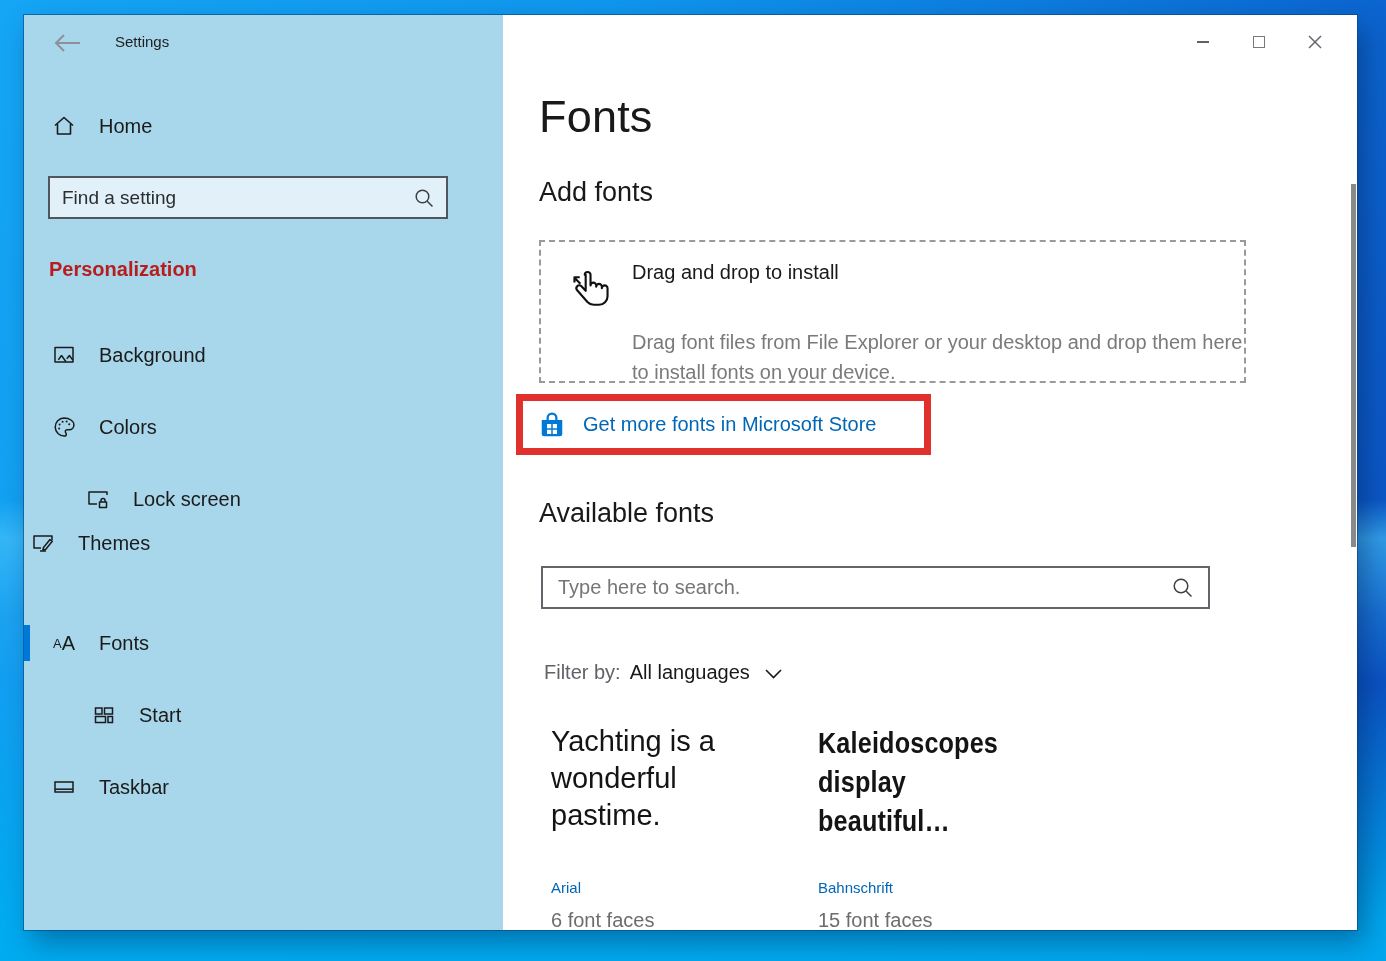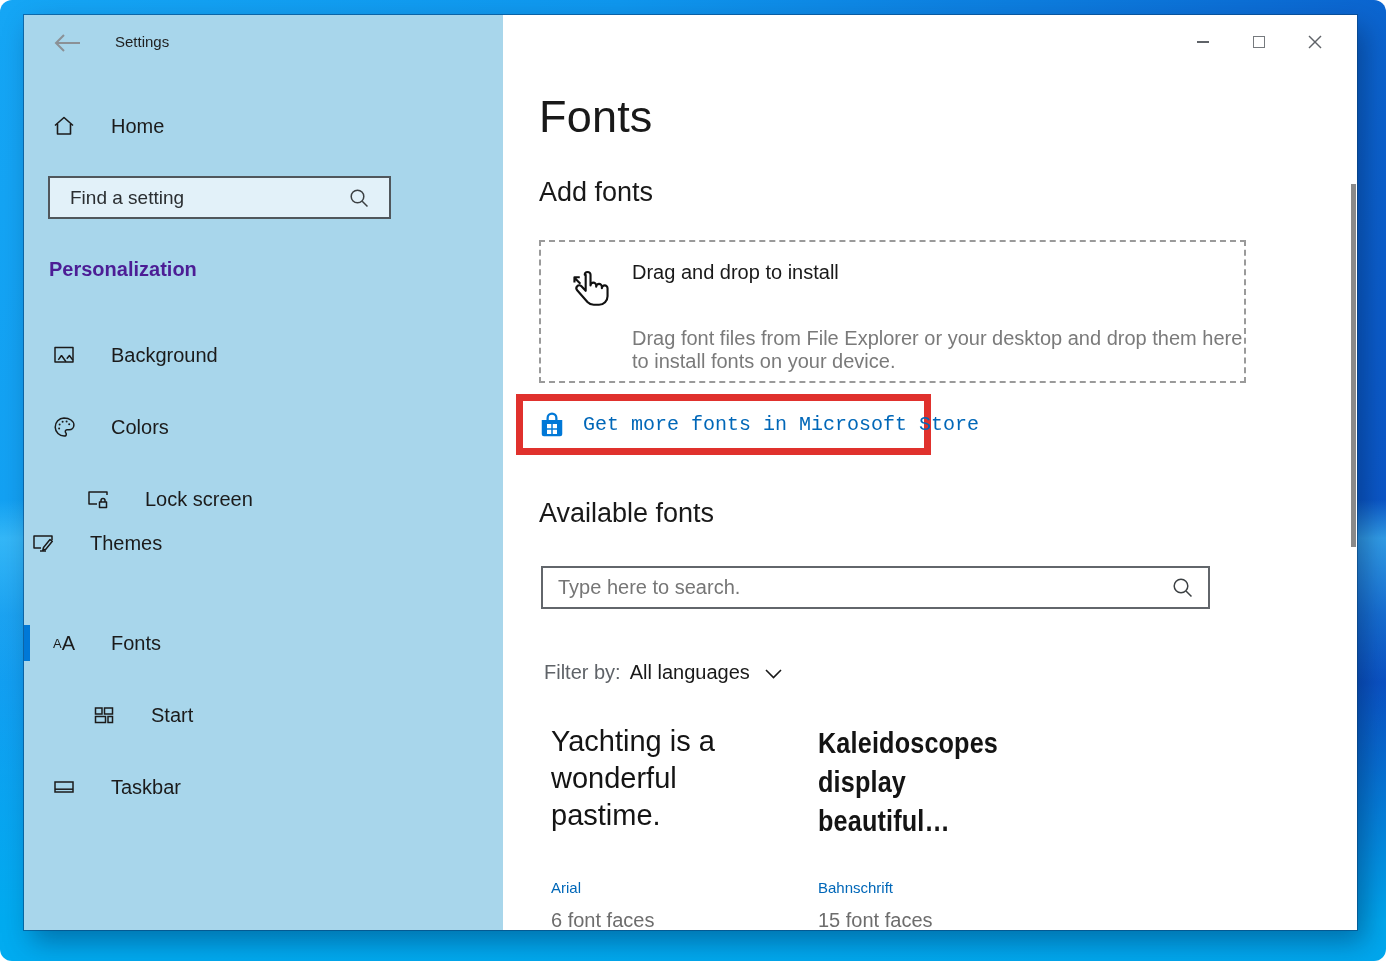--- a/index.html
+++ b/index.html
@@ -4,43 +4,42 @@
 <style>
   * { margin:0; padding:0; box-sizing:border-box; }
   html,body { width:1386px; height:961px; overflow:hidden; }
   body { font-family:"Liberation Sans","DejaVu Sans",sans-serif; }
 
   .desktop {
     position:relative; width:1386px; height:961px;
     background-image:
       linear-gradient(to bottom, rgba(0,0,0,0) 52%, rgba(70,195,250,0.65) 56%, rgba(50,170,240,0.30) 64%, rgba(0,0,0,0) 71%, rgba(0,172,240,0.95) 96%),
       linear-gradient(112deg, #15a6f5 0%, #0f97ee 35%, #0c6fd6 70%, #0a4ac0 100%);
-    border-radius: 12px;
   }
 
   .window {
     position:absolute; left:24px; top:15px; width:1333px; height:915px;
     background:#ffffff;
     box-shadow:0 0 0 1px rgba(8,62,116,0.55), 8px 12px 26px rgba(0,20,60,0.38);
   }
 
   
   .sidebar { position:absolute; left:0; top:0; width:479px; height:100%; background:#a8d6eb; }
 
   .back-btn { position:absolute; left:22px; top:14px; width:44px; height:28px; display:flex; align-items:center; justify-content:center; background:transparent; border:none; cursor:pointer; }
   .win-title { position:absolute; left:91px; top:18px; font-size:15px; color:#1f1f1f; }
 
-  .side-item { position:absolute; left:0; width:100%; height:44px; display:flex; align-items:center; padding-left:28px; gap:35px; font-size:20px; color:#1b1b1b; cursor:pointer; }
+  .side-item { position:absolute; left:0; width:100%; height:44px; display:flex; align-items:center; padding-left:28px; gap:23px; font-size:20px; color:#1b1b1b; cursor:pointer; }
   .side-item .ico { width:24px; height:24px; display:flex; align-items:center; justify-content:center; flex:none; }
 
-  .side-search { position:absolute; left:24px; top:161px; width:343px; height:43px; background:#e2f1f9; border:2px solid #50575c; display:flex; align-items:center; padding:0 20px; }
+  .side-search { position:absolute; left:24px; top:161px; width:400px; height:43px; background:#e2f1f9; border:2px solid #50575c; display:flex; align-items:center; padding:0 12px; }
   .side-search input { flex:1; min-width:0; border:none; background:transparent; outline:none; font-size:19px; color:#1f1f1f; font-family:inherit; }
   .side-search input::placeholder { color:#2a2e31; opacity:1; }
 
-  .side-section { position:absolute; left:25px; top:243px; font-size:20px; font-weight:700; color:#4c1d95; }
+  .side-section { position:absolute; left:25px; top:243px; font-size:20px; font-weight:700; color:#b91c1c; }
 
   .selector-bar { position:absolute; left:0; top:610px; width:6px; height:36px; background:#0078d7; }
 
   
   .fonts-ico { font-weight:400; color:#1b1b1b; display:flex; align-items:flex-start; line-height:1; }
   .fonts-ico .fa-small { font-size:13px; margin-top:1px; }
   .fonts-ico .fa-big { font-size:20px; }
 
   
   .controls { position:absolute; top:10px; right:14px; display:flex; }
@@ -51,23 +50,23 @@
   
   .page-title { position:absolute; left:515px; top:76px; font-size:45px; font-weight:300; color:#191919; letter-spacing:0.2px; }
   .h2 { position:absolute; font-size:27px; font-weight:400; color:#191919; }
   .h2-add { left:515px; top:162px; }
   .h2-avail { left:515px; top:483px; }
 
   .dropzone { position:absolute; left:515px; top:225px; width:707px; height:143px; border:2px dashed #9a9a9a; }
   .dz-icon { position:absolute; left:24px; top:24px; width:52px; height:52px; }
   .dz-text { position:absolute; left:91px; top:19px; }
   .dz-title { font-size:20px; color:#191919; margin-bottom:7px; }
-  .dz-desc { font-size:20px; line-height:23px; color:#7a7a7a; width:612px;margin-top:43px; }
-
-  .red-annotation { position:absolute; left:492px; top:379px; width:415px; height:61px; border:7px solid #e0312d; background:#fff;font-family:Liberation Mono, monospace; }
+  .dz-desc { font-size:20px; line-height:30px; color:#7a7a7a; width:612px;margin-top:43px; }
+
+  .red-annotation { position:absolute; left:492px; top:379px; width:415px; height:61px; border:7px solid #e0312d; background:#fff; }
   .store-link { position:absolute; left:14px; top:0; height:47px; display:flex; align-items:center; gap:16px; cursor:pointer; }
   .store-link .label { font-size:20px; color:#0067b8; white-space:nowrap; }
 
   .search2 { position:absolute; left:517px; top:551px; width:669px; height:43px; border:2px solid #62666b; background:#fff; display:flex; align-items:center; padding:0 15px; }
   .search2 input { flex:1; min-width:0; border:none; background:transparent; outline:none; font-size:20px; color:#000000; font-family:inherit; }
   .search2 input::placeholder { color:#767676; opacity:1; }
 
   .filter-row { position:absolute; left:520px; top:646px; display:flex; align-items:center; gap:9px; font-size:20px; cursor:pointer; }
   .filter-label { color:#5f6368; }
   .filter-value { color:#191919; }

